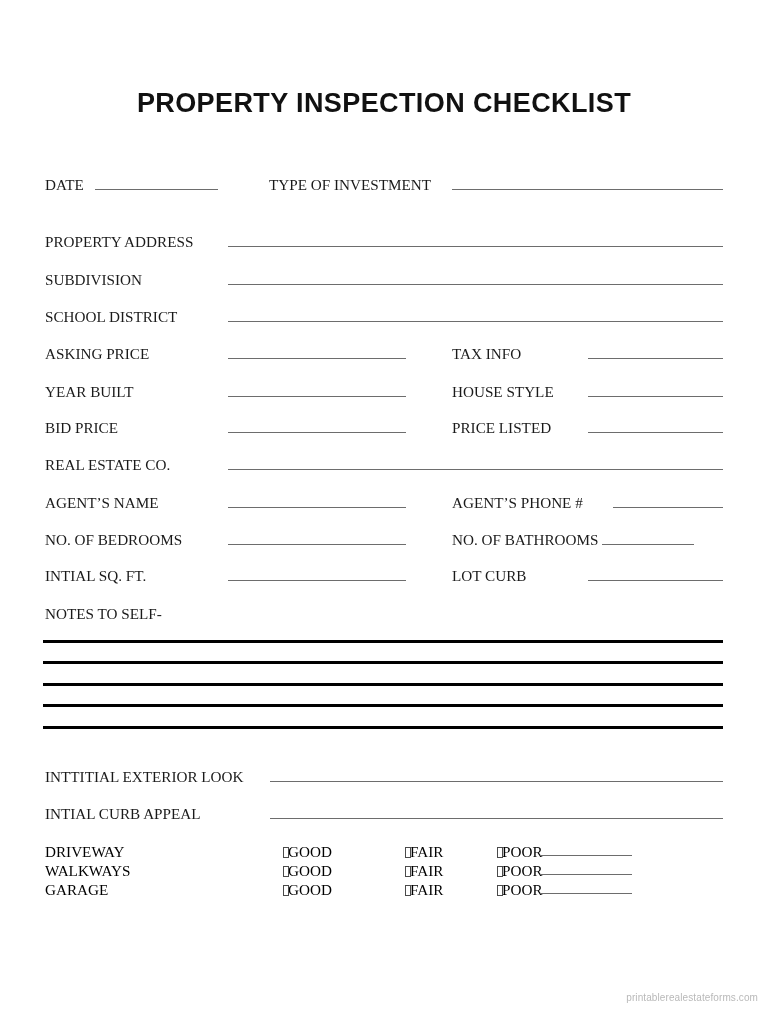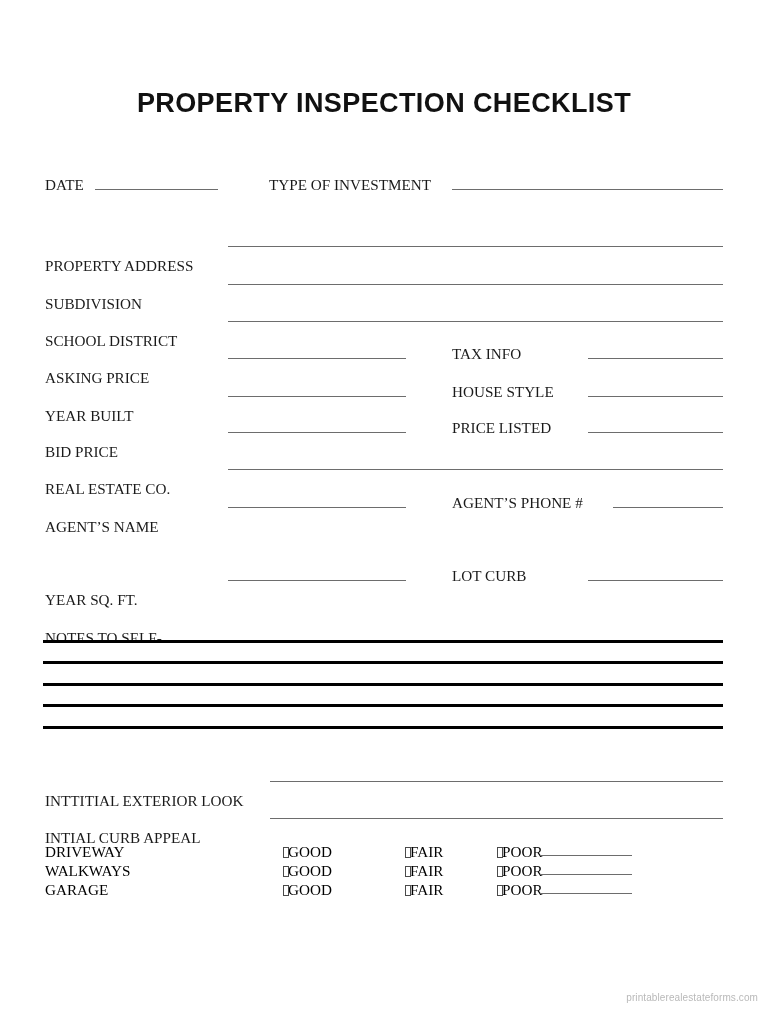--- a/index.html
+++ b/index.html
@@ -51,21 +51,21 @@
     color: #1a1a1a;
   }
   
   .rule {
     position: absolute;
     border-bottom: 1.3px solid #6d6d6d;
     height: 14px;
   }
 
   
-  .lbl-left   { left: 45px; margin-top: 24px; }
+  .lbl-left   { left: 45px; }
   .rule-left  { left: 228px; width: 178px; }
   .rule-wide  { left: 228px; width: 495px; }
 
   
   .lbl-right  { left: 452px; }
   .rule-right { left: 588px; width: 135px; }
 
   
   .noteline {
     position: absolute;
@@ -182,23 +182,29 @@
     <span class="rule rule-wide"></span>
   </div>
 
   <div class="row" style="top:493px;">
     <span class="lbl lbl-left">AGENT’S NAME</span>
     <span class="rule rule-left"></span>
     <span class="lbl lbl-right">AGENT’S PHONE #</span>
     <span class="rule" style="left:613px; width:110px;"></span>
   </div>
 
+  <div class="row" style="top:530px;">
+    <span class="lbl lbl-left">NO. OF BEDROOMS</span>
+    <span class="rule rule-left"></span>
+    <span class="lbl lbl-right">NO. OF BATHROOMS</span>
+    <span class="rule" style="left:602px; width:92px;"></span>
+  </div>
 
   <div class="row" style="top:566px;">
-    <span class="lbl lbl-left">YEAR SQ. FT.</span>
+    <span class="lbl lbl-left">INTIAL SQ. FT.</span>
     <span class="rule rule-left"></span>
     <span class="lbl lbl-right">LOT CURB</span>
     <span class="rule rule-right"></span>
   </div>
 
   <div class="row" style="top:604px;">
     <span class="lbl lbl-left">NOTES TO SELF-</span>
   </div>
 
   <div class="noteline" style="top:640px;"></div>

